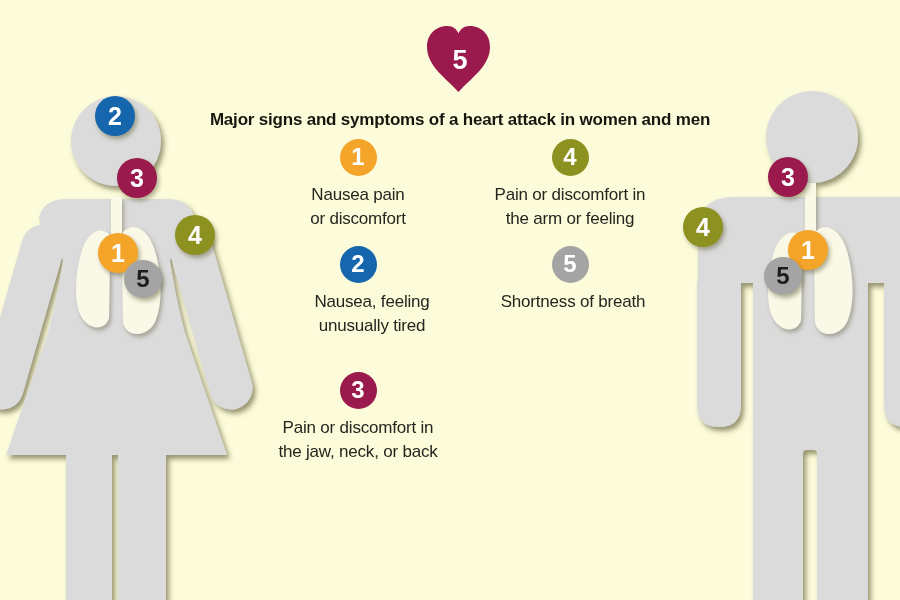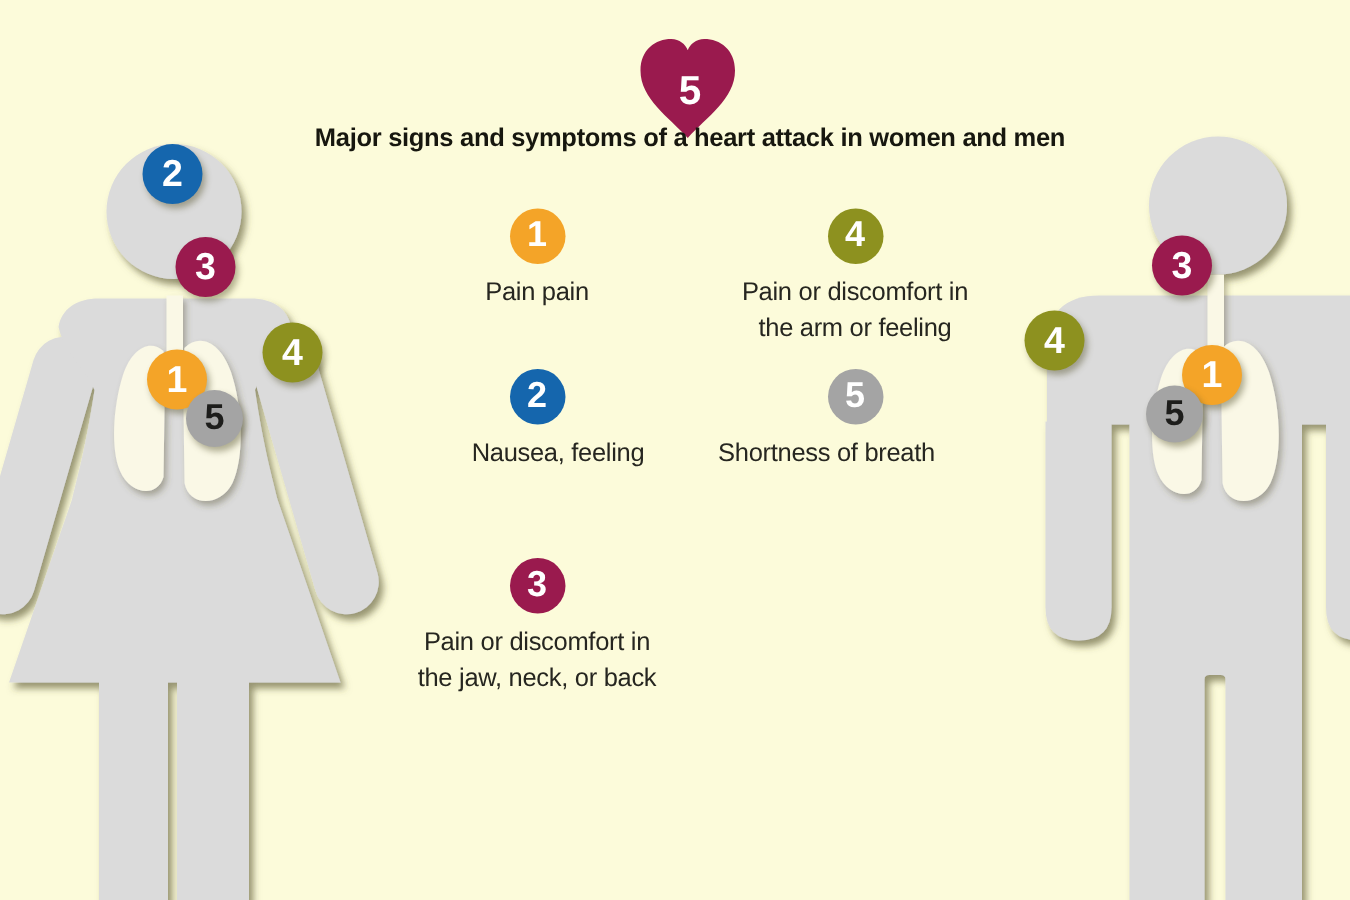--- a/index.html
+++ b/index.html
@@ -5,21 +5,21 @@
   html,body{margin:0;padding:0;}
   body{
     width:900px;height:600px;position:relative;overflow:hidden;
     background:#FCFBDA;
     font-family:"Liberation Sans", sans-serif;
   }
   .page{position:absolute;inset:0;}
   svg.figures{position:absolute;left:0;top:0;}
 
   .title{
-    position:absolute;left:165px;top:82px;width:590px;
+    position:absolute;left:165px;top:110px;width:590px;
     text-align:center;font-weight:bold;font-size:17px;color:#17170f;
     letter-spacing:-0.2px;
   }
   .heart-num{
     position:absolute;left:420px;top:45px;width:80px;
     text-align:center;color:#ffffff;font-weight:bold;font-size:27px;line-height:30px;
   }
 
   
   .marker{
@@ -97,28 +97,30 @@
     <path fill="#9A1A4E" d="M 38.5,72 C 26,58 7,46 7,27 C 7,13 17,6 27.5,6 C 33,6 37,9.5 38.5,13.5 C 40,9.5 44,6 49.5,6 C 60,6 70,13 70,27 C 70,46 51,58 38.5,72 Z"></path>
   </svg>
   <div class="heart-num">5</div>
 
   <div class="title">Major signs and symptoms of a heart attack in women and men</div>
 
   <div class="list-badge c-orange" style="left:339.5px;top:138.5px;">
       <span>1</span>
     </div>
   <div class="sym-text" style="left:243px;top:183px;">
-    <div>Pain pain</div>
+    <div>Nausea pain</div>
+    <div>or discomfort</div>
   </div>
 
   <div class="list-badge c-blue" style="left:339.5px;top:245.5px;">
       <span>2</span>
     </div>
   <div class="sym-text" style="left:257px;top:290px;">
     <div>Nausea, feeling</div>
+    <div>unusually tired</div>
   </div>
 
   <div class="list-badge c-maroon" style="left:339.5px;top:371.5px;">
       <span>3</span>
     </div>
   <div class="sym-text" style="left:243px;top:416px;">
     <div>Pain or discomfort in</div>
     <div>the jaw, neck, or back</div>
   </div>
 
@@ -126,21 +128,21 @@
       <span>4</span>
     </div>
   <div class="sym-text" style="left:455px;top:183px;">
     <div>Pain or discomfort in</div>
     <div>the arm or feeling</div>
   </div>
 
   <div class="list-badge c-gray dark-text" style="left:551.5px;top:245.5px;">
       <span>5</span>
     </div>
-  <div class="sym-text" style="left:436px;top:290px;">
+  <div class="sym-text" style="left:458px;top:290px;">
     <div>Shortness of breath</div>
   </div>
 
   <div class="marker c-blue" style="left:95px;top:96px;">2</div>
   <div class="marker c-maroon" style="left:117px;top:158px;">3</div>
   <div class="marker c-olive" style="left:175px;top:215px;">4</div>
   <div class="marker c-orange" style="left:98px;top:233px;">1</div>
   <div class="marker sm c-gray dark-text" style="left:124px;top:260px;">5</div>
 
   <div class="marker c-maroon" style="left:768px;top:157px;">3</div>

